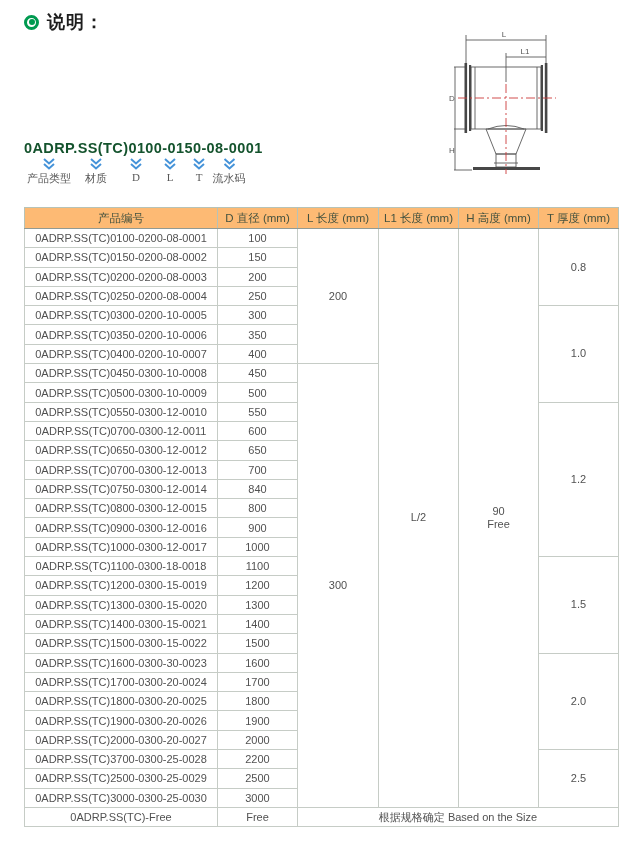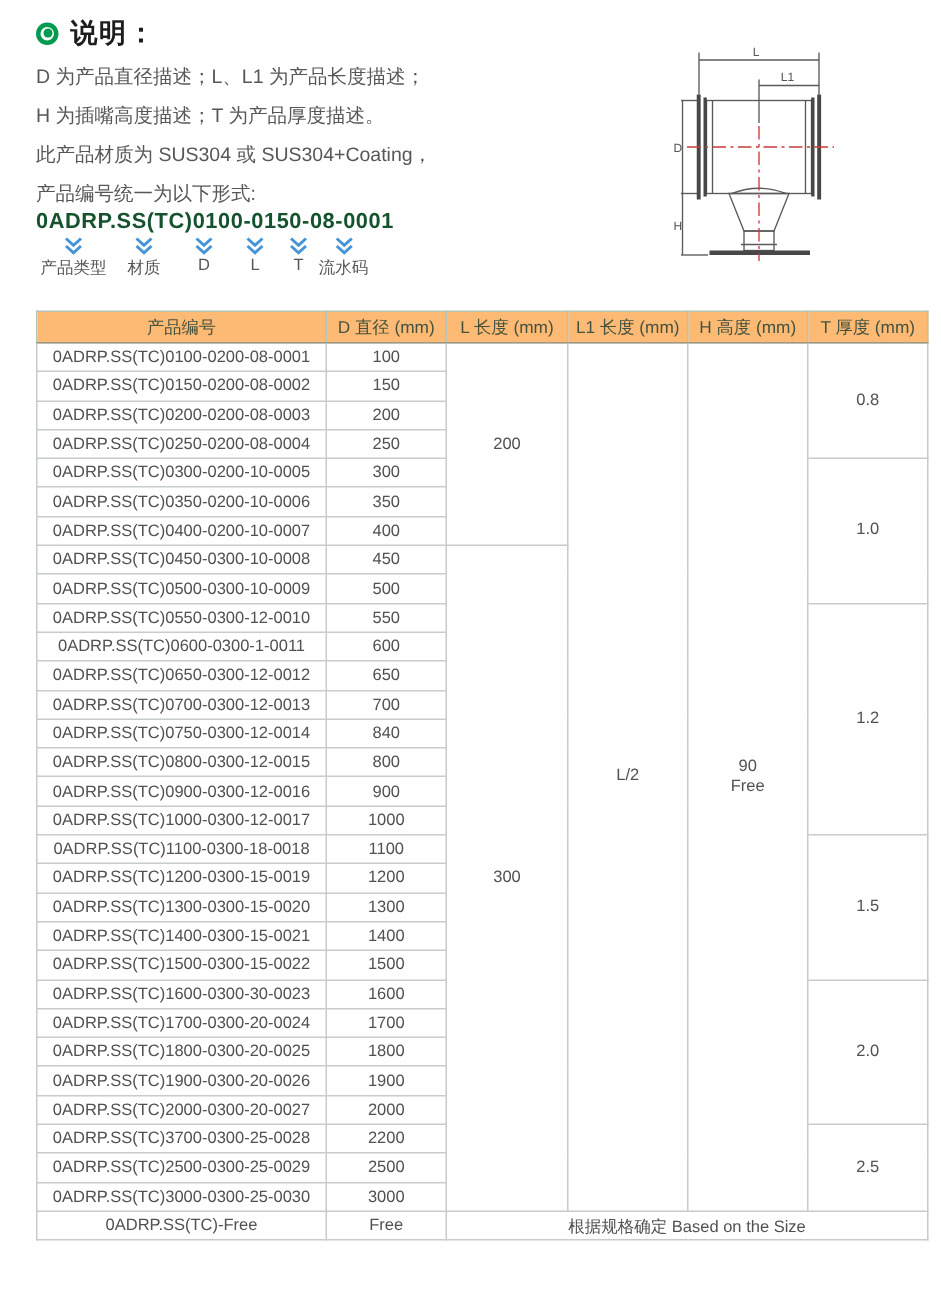--- a/index.html
+++ b/index.html
@@ -20,21 +20,21 @@
   .desc-block p { font-size:13px; color:#575757; height:26px; line-height:26px; white-space:nowrap; }
   .product-code {
     position:absolute; left:24px; top:140px; font-size:14.5px; font-weight:bold;
     color:#14532d; letter-spacing:0.4px; white-space:nowrap;
   }
   .legend { position:absolute; left:24px; top:158px; width:280px; height:42px; }
   .legend-item {
     position:absolute; top:0; transform:translateX(-50%);
     display:flex; flex-direction:column; align-items:center;
   }
-  .legend-item .lbl { margin-top:1px; font-size:11px; color:#575757; white-space:nowrap; }
+  .legend-item .lbl { margin-top:1px; font-size:11px; color:#575757; white-space:nowrap;font-family:Liberation Serif, serif; }
   
   .drawing { position:absolute; left:448px; top:22px; }
   
   .spec-table {
     position:absolute; left:24px; top:207px; width:594px;
     border-collapse:collapse; table-layout:fixed;
   }
   .spec-table th {
     background:#fdba74; border:1px solid #b7c3b7; border-bottom:1px solid #929a92;
     height:21px; font-weight:normal; font-size:11.5px; color:#44523f; text-align:center;
@@ -51,26 +51,20 @@
 
 <div class="page">
 
   <div class="title-row">
     <span class="bullet-icon">
         <span class="dot"></span>
       </span>
     <span class="page-title">说明：</span>
   </div>
 
-  <div class="desc-block">
-    <p>D 为产品直径描述；L、L1 为产品长度描述；</p>
-    <p>H 为插嘴高度描述；T 为产品厚度描述。</p>
-    <p>此产品材质为 SUS304 或 SUS304+Coating，</p>
-    <p>产品编号统一为以下形式:</p>
-  </div>
 
   <div class="product-code">0ADRP.SS(TC)0100-0150-08-0001</div>
   <div class="legend" id="legend">
       <div class="legend-item" style="left: 25px;">
         <svg width="14" height="12" viewBox="0 0 14 12">
           <path d="M2 1 L7 5.5 L12 1" fill="none" stroke="#4593d9" stroke-width="2"></path>
           <path d="M2 6 L7 10.5 L12 6" fill="none" stroke="#4593d9" stroke-width="2"></path>
         </svg>
         <span class="lbl">产品类型</span>
       </div>
@@ -224,21 +218,21 @@
         <tr>
           <td>0ADRP.SS(TC)0500-0300-10-0009</td>
           <td>500</td>
         </tr>
         <tr>
           <td>0ADRP.SS(TC)0550-0300-12-0010</td>
           <td>550</td>
           <td rowspan="8" class="merge">1.2</td>
         </tr>
         <tr>
-          <td>0ADRP.SS(TC)0600-0300-1-0011</td>
+          <td>0ADRP.SS(TC)0700-0300-12-0011</td>
           <td>600</td>
         </tr>
         <tr>
           <td>0ADRP.SS(TC)0650-0300-12-0012</td>
           <td>650</td>
         </tr>
         <tr>
           <td>0ADRP.SS(TC)0700-0300-12-0013</td>
           <td>700</td>
         </tr>

